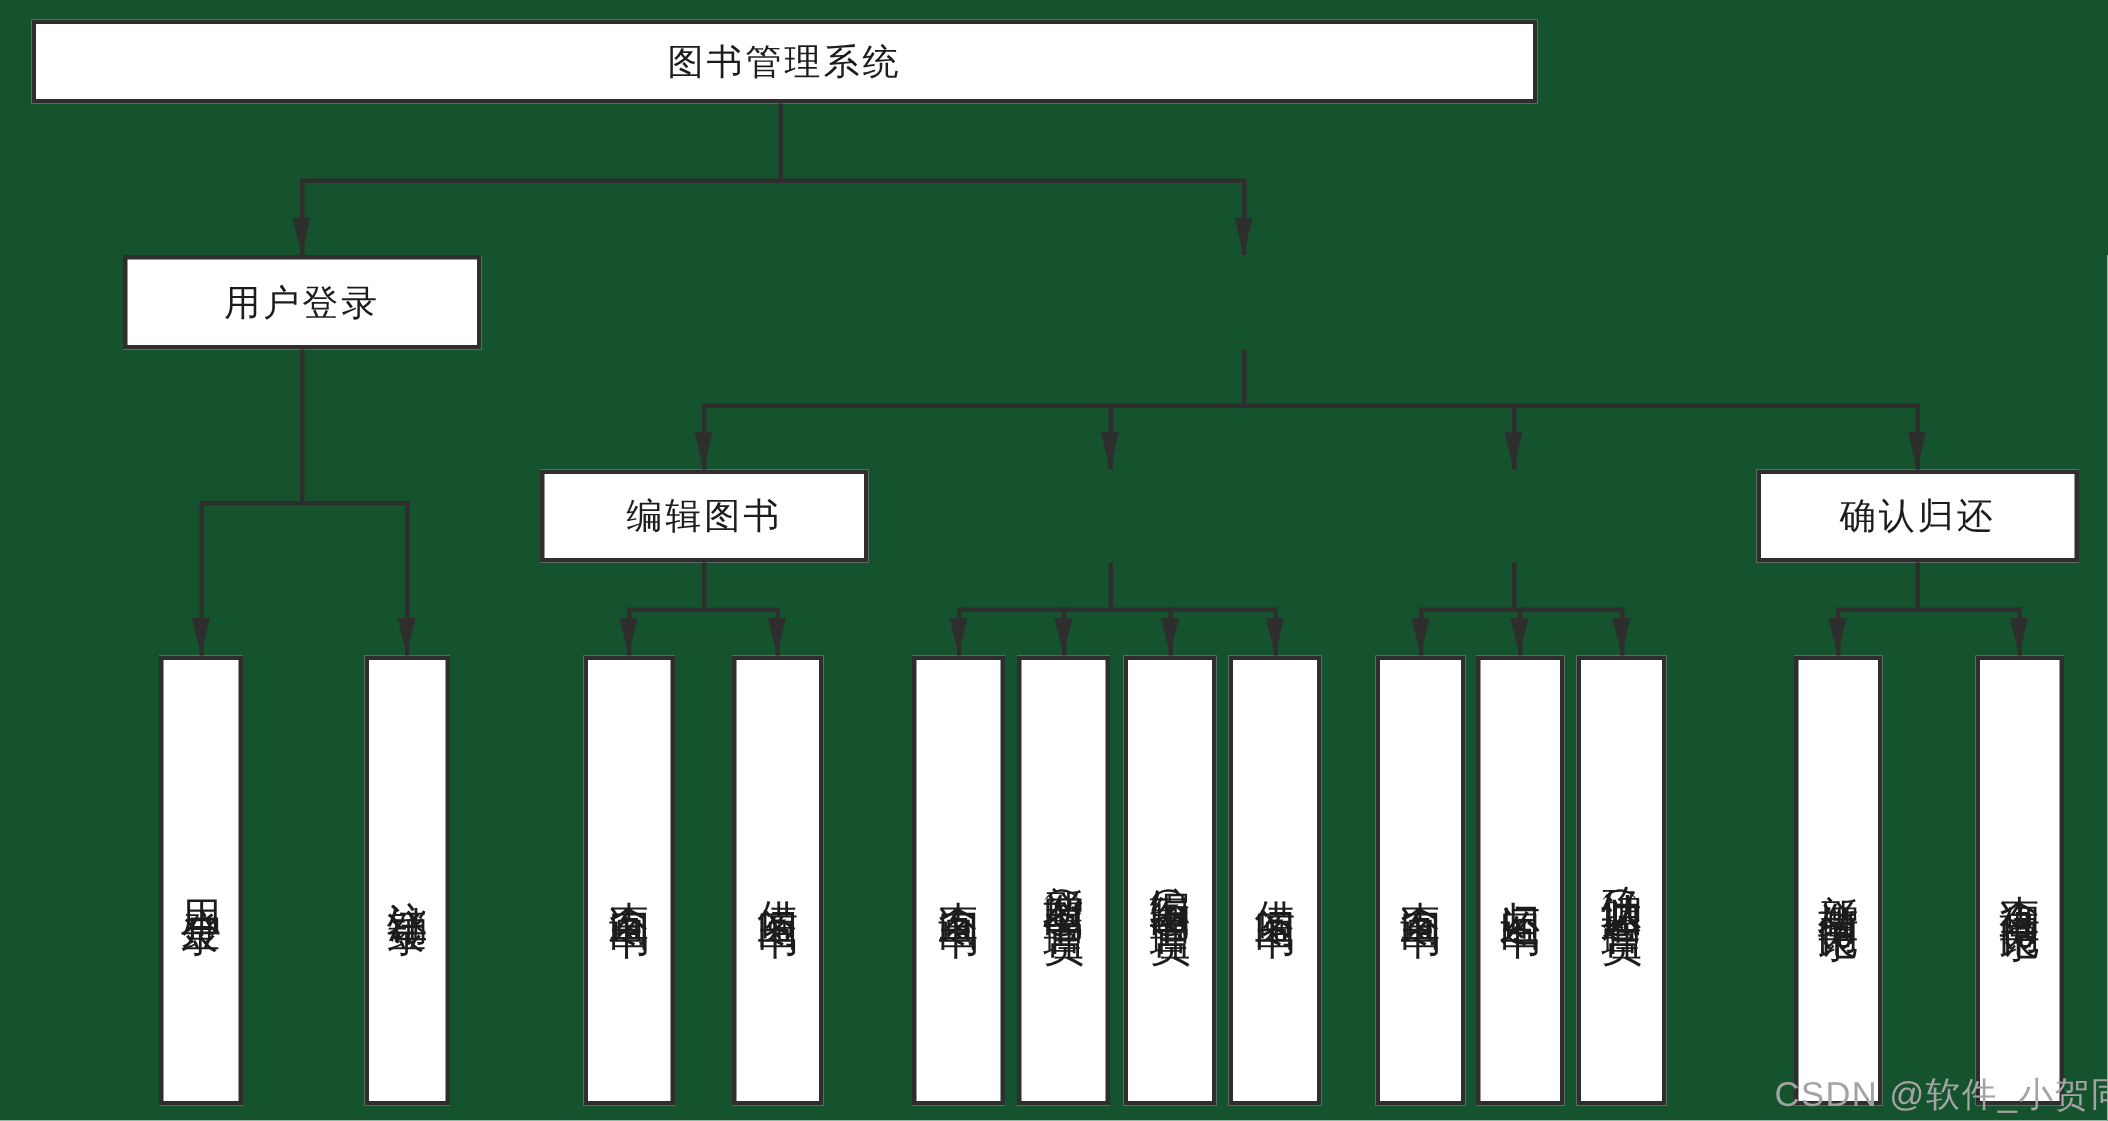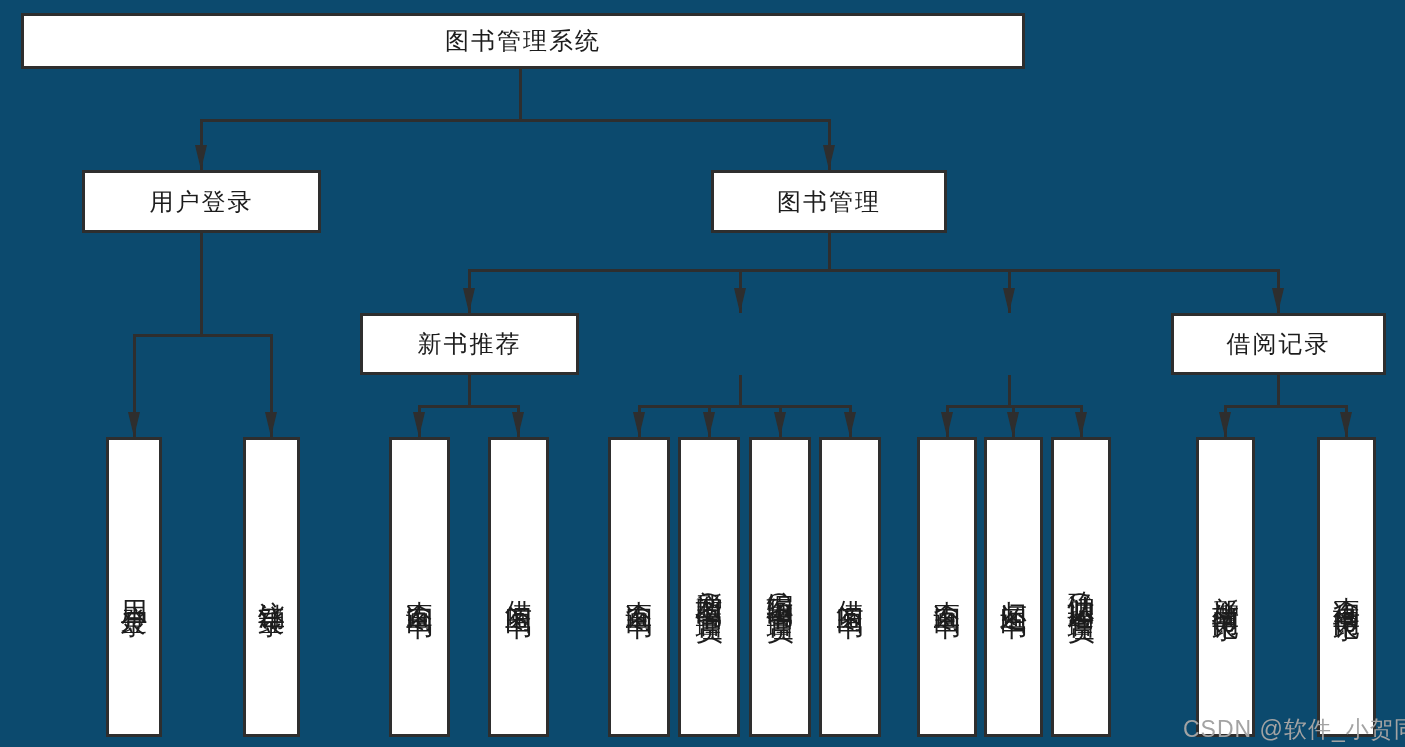--- a/index.html
+++ b/index.html
@@ -1,17 +1,17 @@
 <!DOCTYPE html>
 <html><head>
 <meta charset="utf-8">
 <style>
   html,body{margin:0;padding:0;background:#fff;}
   .stage{
-    position:relative;width:1405px;height:747px;background:#0c4a6e;overflow:hidden;
+    position:relative;width:1405px;height:747px;background:#14532d;overflow:hidden;
     font-family:"Liberation Sans",sans-serif;color:#1c1c1c;
   }
   .box{
     position:absolute;box-sizing:border-box;background:#fff;
     border:3px solid #2e2e2e;
     display:flex;align-items:center;justify-content:center;
     font-size:24px;letter-spacing:2px;white-space:nowrap;
   }
   .leaf{
     top:437px;height:300px;
@@ -113,24 +113,23 @@
   #g7-ar2 {left:1340px;top:412px;}
 </style>
 </head>
 <body>
 
 <div class="stage">
 
   <div class="box" id="b-root">图书管理系统</div>
 
   <div class="box" id="b-login">用户登录</div>
-  <div class="box" id="b-mgmt">图书管理</div>
-
-  <div class="box" id="b-rec">新书推荐</div>
-  <div class="box" id="b-record">借阅记录</div>
+
+  <div class="box" id="b-rec">编辑图书</div>
+  <div class="box" id="b-record">确认归还</div>
 
   <div class="box leaf" id="l1">用户登录</div>
   <div class="box leaf" id="l2">注销登录</div>
   <div class="box leaf" id="l3">查询图书</div>
   <div class="box leaf" id="l4">借阅图书</div>
   <div class="box leaf" id="l5">查询图书</div>
   <div class="box leaf" id="l6">新增图书（管理员）</div>
   <div class="box leaf" id="l7">编辑图书（管理员）</div>
   <div class="box leaf" id="l8">借阅图书</div>
   <div class="box leaf" id="l9">查询图书</div>

